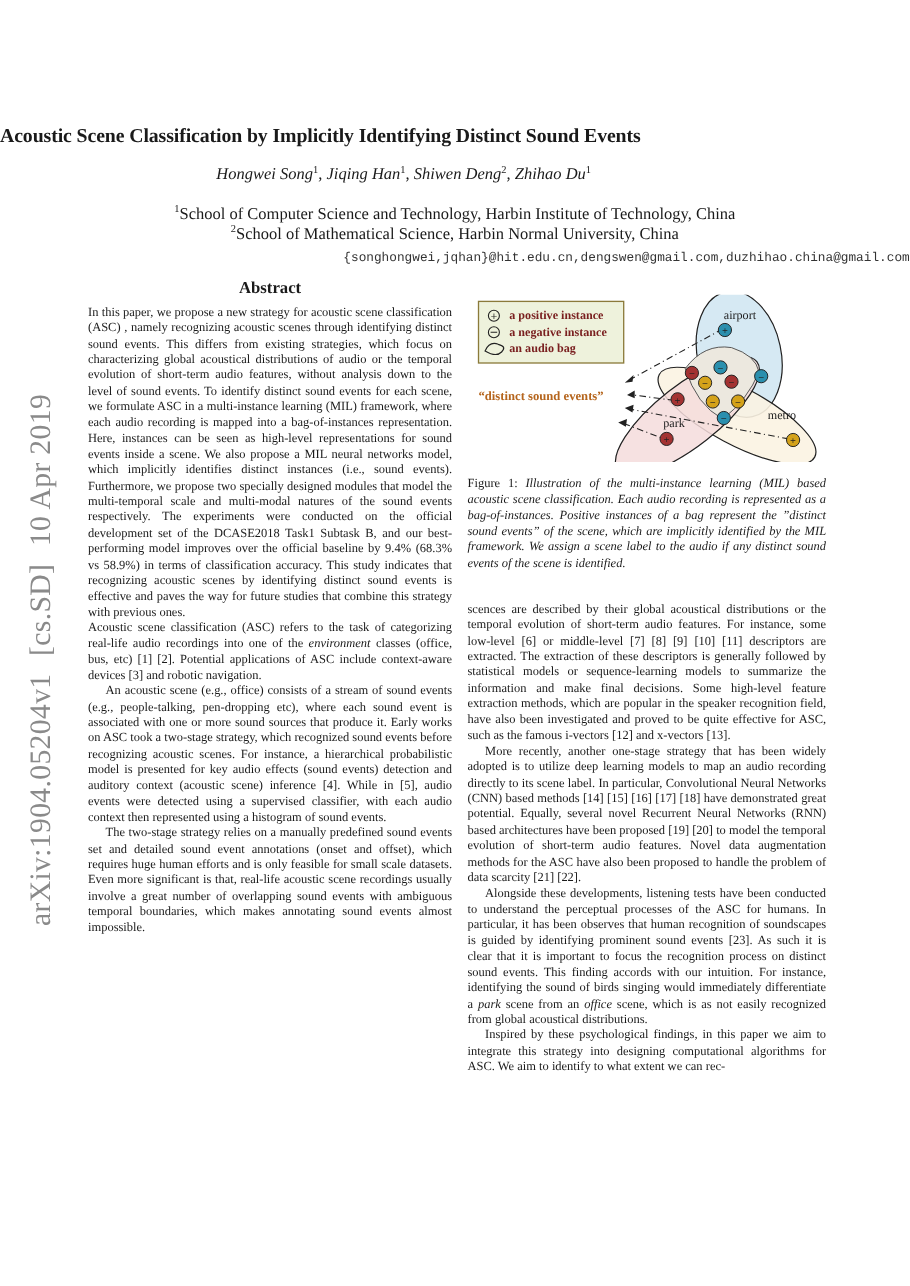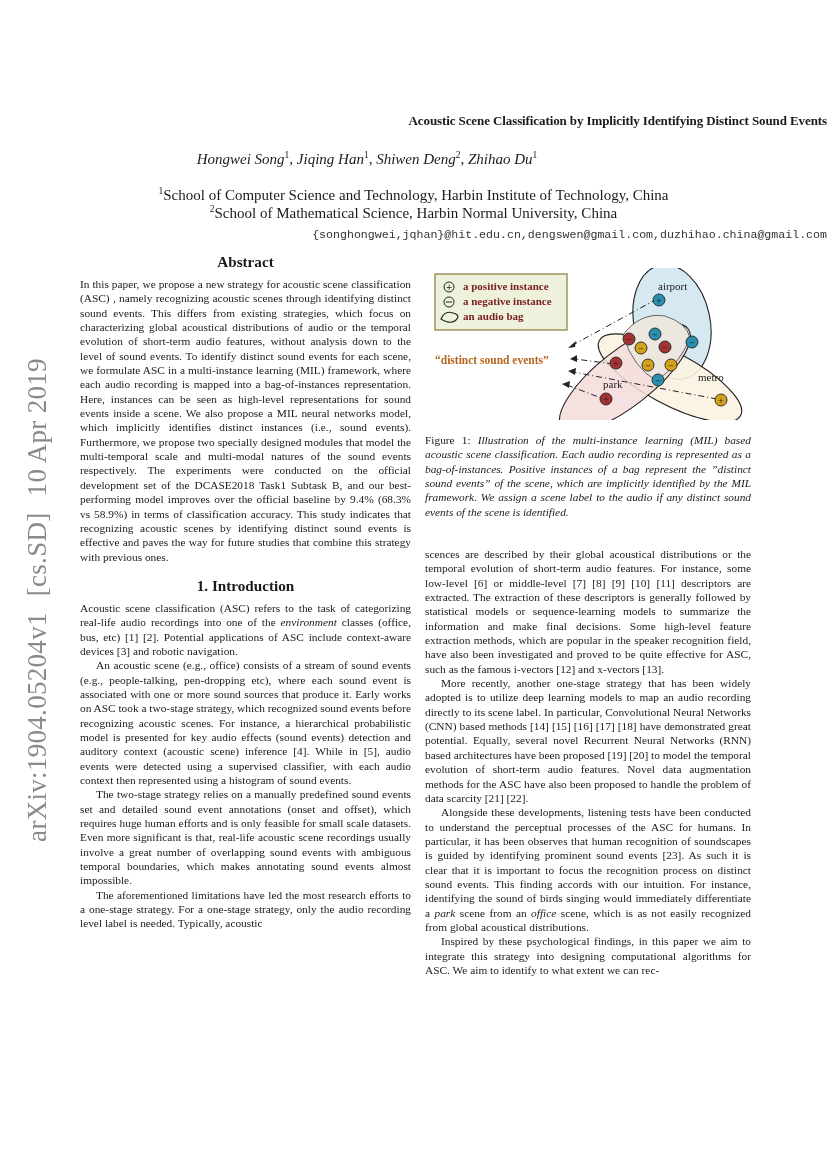--- a/index.html
+++ b/index.html
@@ -1,22 +1,22 @@
 <!DOCTYPE html>
 <html><head>
 <meta charset="utf-8">
 <style>
   html, body { margin: 0; padding: 0; background: #ffffff; }
   body {
     width: 827px; height: 1169px; position: relative; overflow: hidden;
     font-family: "Liberation Serif", "DejaVu Serif", serif; color: #1a1a1a;
   }
   .title {
-    position: absolute; left: 0; width: 827px; top: 113px; text-align: right;
-    font-size: 13px; font-weight: bold; letter-spacing: -0.1px;
+    position: absolute; left: 0; width: 827px; top: 113px; text-align: left;
+    font-size: 18px; font-weight: bold; letter-spacing: -0.1px;
   }
   .authors {
     position: absolute; left: 0; width: 734px; top: 150px; text-align: center;
     font-size: 15px; font-style: italic;
   }
   .authors sup, .affil sup { font-size: 9.5px; font-style: normal; }
   .affil {
     position: absolute; left: 0; width: 827px; text-align: center; font-size: 15px;
   }
   .affil1 { top: 186px; }
@@ -70,25 +70,23 @@
 <div class="email">{songhongwei,jqhan}@hit.edu.cn,dengswen@gmail.com,duzhihao.china@gmail.com</div>
 
 <div class="arxiv">
   <span>arXiv:1904.05204v1</span><span class="gap"></span><span>[cs.SD]</span><span class="gap"></span><span>10 Apr 2019</span>
 </div>
 
 <div class="col col-left">
   <div class="sec-head">Abstract</div>
   <p>In this paper, we propose a new strategy for acoustic scene classification (ASC) , namely recognizing acoustic scenes through identifying distinct sound events.  This differs from existing strategies, which focus on characterizing global acoustical distributions of audio or the temporal evolution of short-term audio features, without analysis down to the level of sound events. To identify distinct sound events for each scene, we formulate ASC in a multi-instance learning (MIL) framework, where each audio recording is mapped into a bag-of-instances representation. Here, instances can be seen as high-level representations for sound events inside a scene. We also propose a MIL neural networks model, which implicitly identifies distinct instances (i.e., sound events). Furthermore, we propose two specially designed modules that model the multi-temporal scale and multi-modal natures of the sound events respectively. The experiments were conducted on the official development set of the DCASE2018 Task1 Subtask B, and our best-performing model improves over the official baseline by 9.4% (68.3% vs 58.9%) in terms of classification accuracy. This study indicates that recognizing acoustic scenes by identifying distinct sound events is effective and paves the way for future studies that combine this strategy with previous ones.</p>
 
-  <div class="sec-head intro-head">1.  Introduction</div>
   <p><span>Acoustic scene classification (ASC) refers to the task of categorizing real-life audio recordings into one of the </span><em>environment</em><span> classes (office, bus, etc) [1] [2]. Potential applications of ASC include context-aware devices [3] and robotic navigation.</span></p>
   <p class="ind">An acoustic scene (e.g., office) consists of a stream of sound events (e.g., people-talking, pen-dropping etc), where each sound event is associated with one or more sound sources that produce it.  Early works on ASC took a two-stage strategy, which recognized sound events before recognizing acoustic scenes.  For instance, a hierarchical probabilistic model is presented for key audio effects (sound events) detection and auditory context (acoustic scene) inference [4].  While in [5], audio events were detected using a supervised classifier, with each audio context then represented using a histogram of sound events.</p>
   <p class="ind">The two-stage strategy relies on a manually predefined sound events set and detailed sound event annotations (onset and offset), which requires huge human efforts and is only feasible for small scale datasets. Even more significant is that, real-life acoustic scene recordings usually involve a great number of overlapping sound events with ambiguous temporal boundaries, which makes annotating sound events almost impossible.</p>
-  <p class="ind">The aforementioned limitations have led the most research efforts to a one-stage strategy.  For a one-stage strategy, only the audio recording level label is needed.  Typically, acoustic</p>
 </div>
 
 <div class="figure">
   <svg width="330" height="152" viewBox="0 0 330 152" xmlns="http://www.w3.org/2000/svg">
 
     <rect x="10" y="6" width="132" height="56" fill="#eef2dc" stroke="#8b7a3a" stroke-width="1.2"></rect>
     <circle cx="24" cy="19" r="5" fill="none" stroke="#222" stroke-width="1"></circle>
     <text x="24" y="22" font-size="8" text-anchor="middle" fill="#222" font-family="DejaVu Sans, sans-serif">+</text>
     <circle cx="24" cy="34" r="5" fill="none" stroke="#222" stroke-width="1"></circle>
     <line x1="21" y1="34" x2="27" y2="34" stroke="#222" stroke-width="1"></line>

